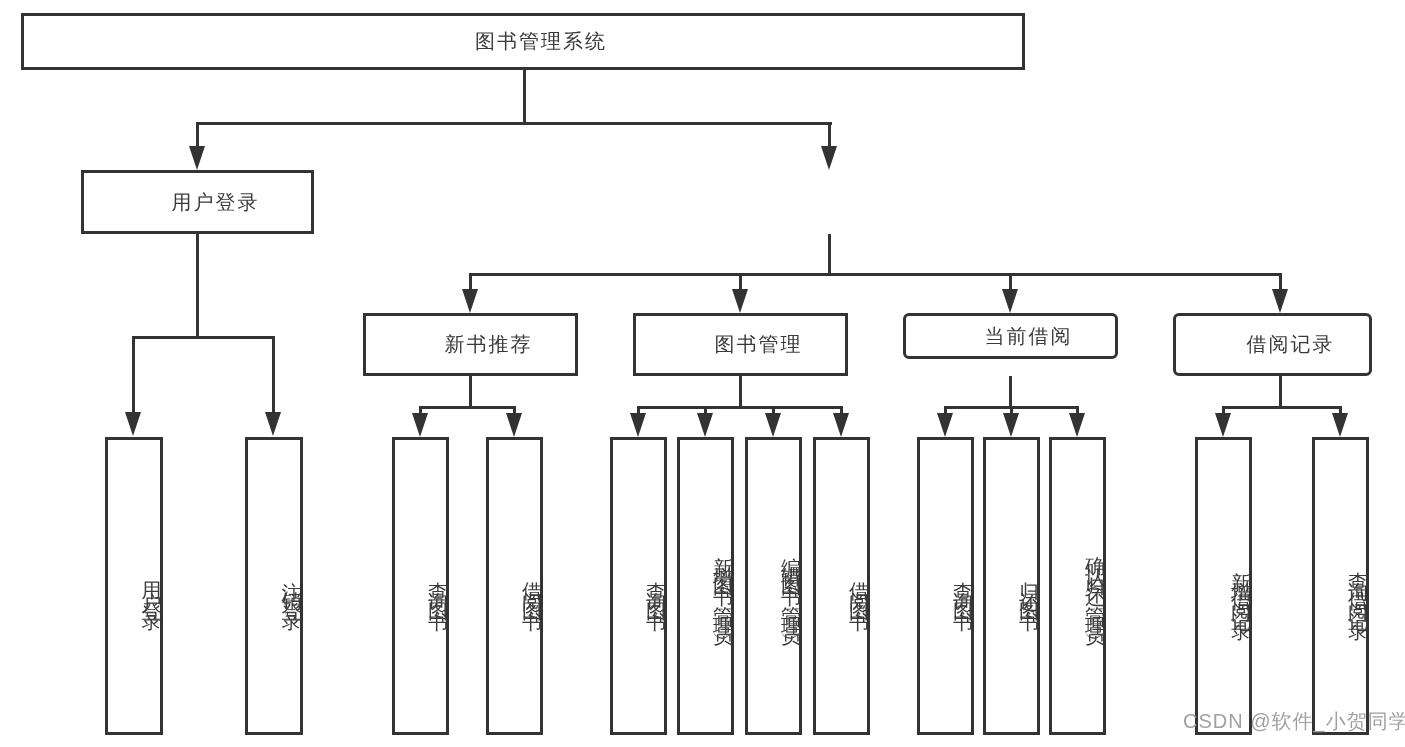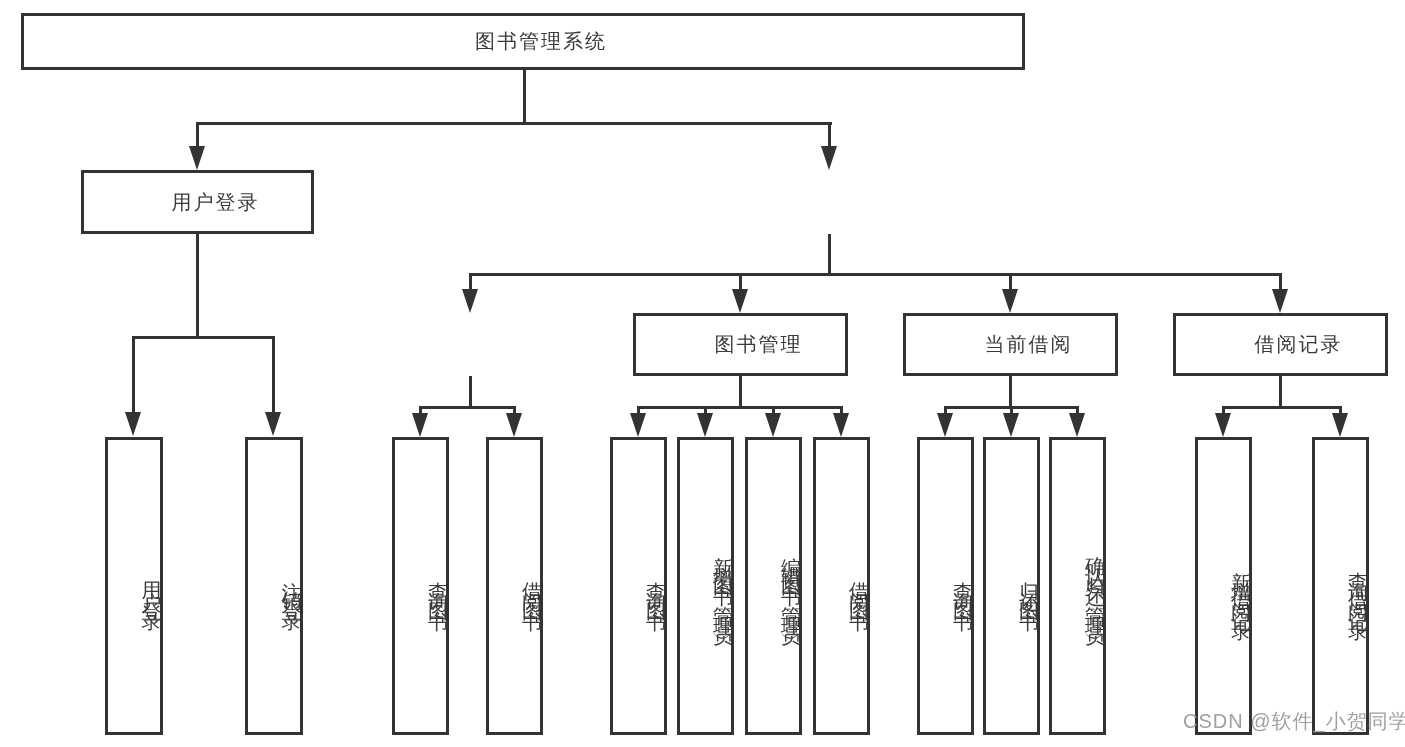--- a/index.html
+++ b/index.html
@@ -82,23 +82,24 @@
   <div class="hl" style="left:469px;top:273px;width:813px;"></div>
   <div class="vl" style="left:469px;top:273px;height:16px;"></div>
   <div class="ah" style="left:462px;top:289px;"></div>
   <div class="vl" style="left:739px;top:273px;height:16px;"></div>
   <div class="ah" style="left:732px;top:289px;"></div>
   <div class="vl" style="left:1009px;top:273px;height:16px;"></div>
   <div class="ah" style="left:1002px;top:289px;"></div>
   <div class="vl" style="left:1279px;top:273px;height:16px;"></div>
   <div class="ah" style="left:1272px;top:289px;"></div>
 
+  <div class="node" style="left:363px;top:313px;width:215px;height:63px;">新书推荐</div>
   <div class="node" style="left:633px;top:313px;width:215px;height:63px;">图书管理</div>
-  <div class="node" style="left:903px;top:313px;width:215px;height:63px;">当前借阅</div>
-  <div class="node" style="left:1173px;top:313px;width:215px;height:63px;">借阅记录</div>
+  <div class="node" style="left:903px;top:313px;width:215px;height:46px;border-radius:6px;">当前借阅</div>
+  <div class="node" style="left:1173px;top:313px;width:199px;height:63px;border-radius:6px;">借阅记录</div>
 
   <div class="vl" style="left:469px;top:376px;height:30px;"></div>
   <div class="hl" style="left:419px;top:406px;width:97px;"></div>
   <div class="vl" style="left:419px;top:406px;height:7px;"></div>
   <div class="ah" style="left:412px;top:413px;"></div>
   <div class="vl" style="left:513px;top:406px;height:7px;"></div>
   <div class="ah" style="left:506px;top:413px;"></div>
 
   <div class="vl" style="left:739px;top:376px;height:30px;"></div>
   <div class="hl" style="left:637px;top:406px;width:206px;"></div>

